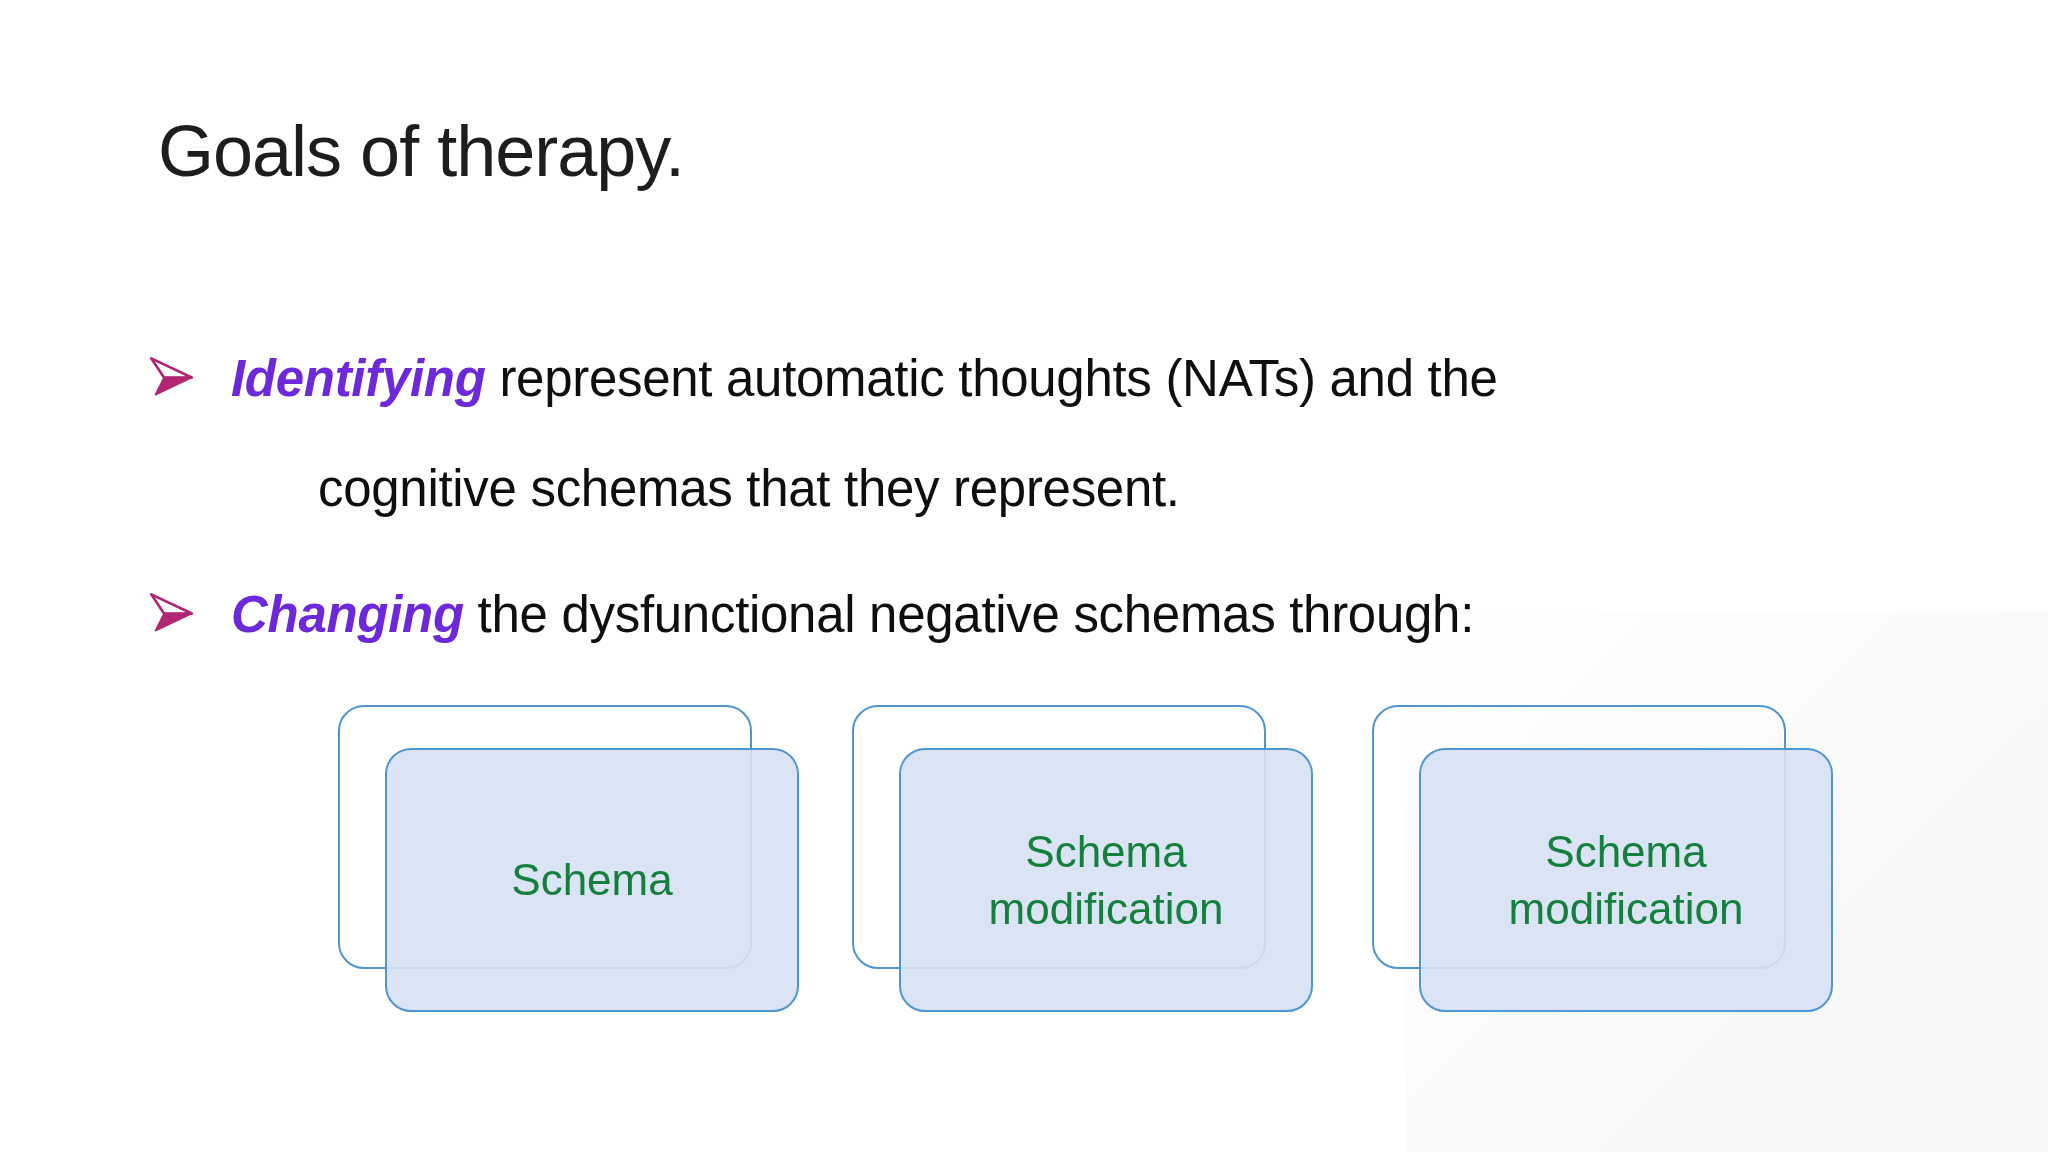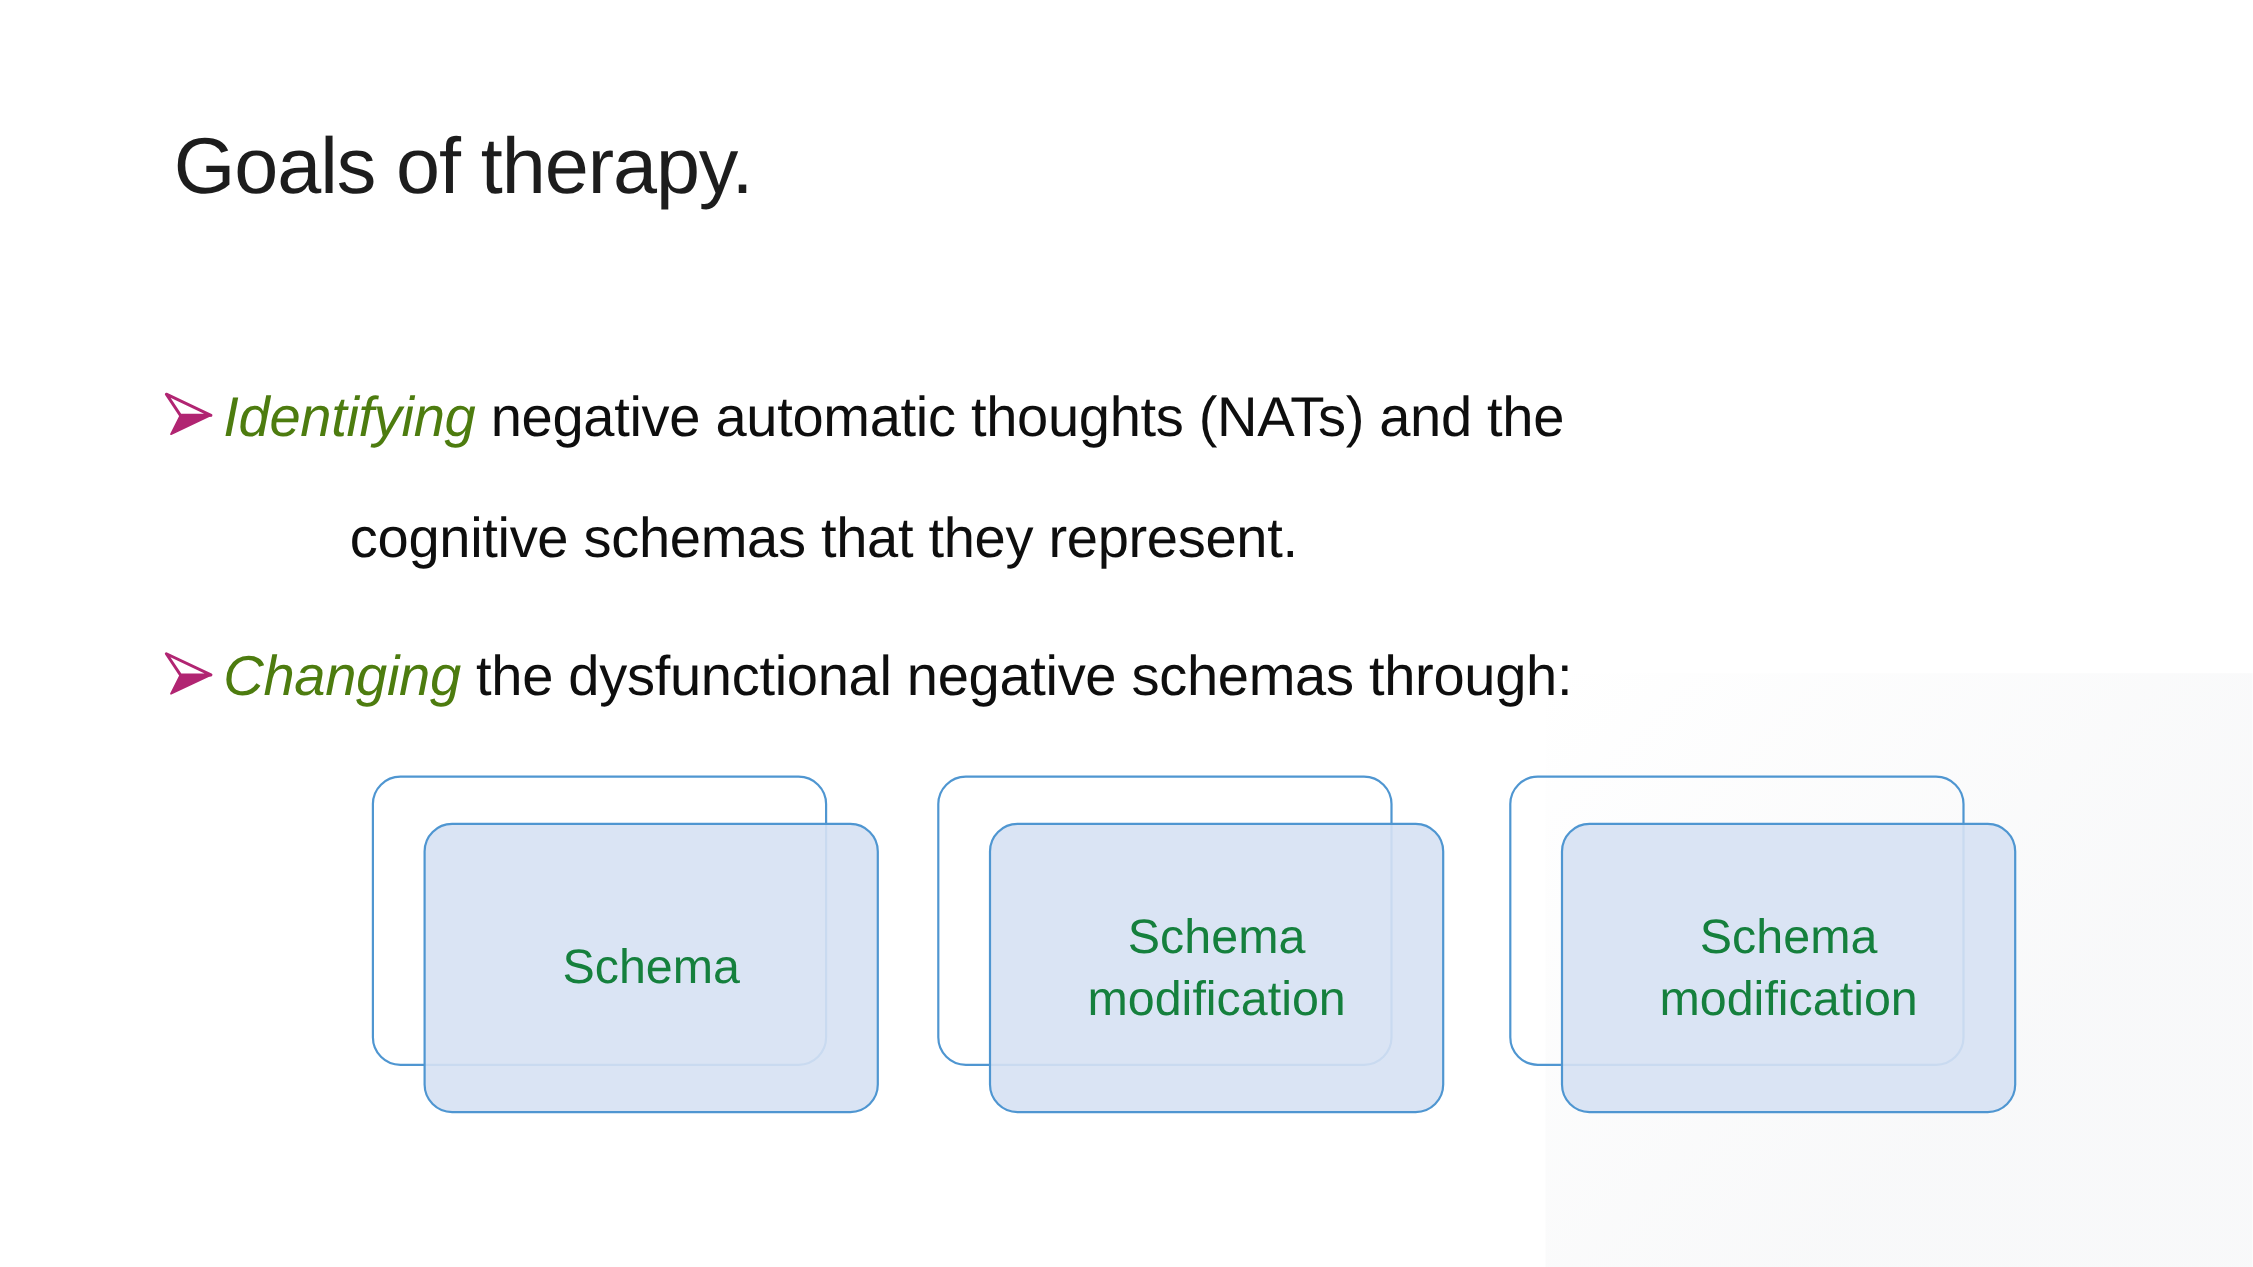--- a/index.html
+++ b/index.html
@@ -47,23 +47,24 @@
   .bullet-2 { left: 148px; top: 586px; }
 
   .arrow-icon {
     width: 47px; height: 47px;
     margin-right: 8px;
     margin-top: 3px;
     flex: none;
   }
 
   .kw {
-    font-weight: 400;
+    font-weight: 700;
     font-style: italic;
-    color: #4d7c0f;
+    color: #6d28d9;
+    margin-left: 28px;
   }
 
   .box-group { position: absolute; top: 705px; width: 470px; height: 315px; }
   .box-group-1 { left: 338px; }
   .box-group-2 { left: 852px; }
   .box-group-3 { left: 1372px; }
 
   .back-rect {
     position: absolute;
     left: 0; top: 0;
@@ -99,21 +100,21 @@
 
   <div class="corner-shade"></div>
 
   <div class="title">Goals of therapy.</div>
 
   <div class="bullet-line bullet-1">
     <svg class="arrow-icon" viewBox="0 0 44 40" xmlns="http://www.w3.org/2000/svg">
       <polygon points="3,3 41,21 15,21" fill="#ffffff" stroke="#b12572" stroke-width="2.5" stroke-linejoin="round"></polygon>
       <polygon points="15,21 41,21 7,37" fill="#b12572" stroke="#b12572" stroke-width="1.5" stroke-linejoin="round"></polygon>
     </svg>
-    <span><span class="kw">Identifying</span><span> negative automatic thoughts (NATs) and the</span></span>
+    <span><span class="kw">Identifying</span><span> represent automatic thoughts (NATs) and the</span></span>
   </div>
 
   <div class="bullet-line bullet-1-line2">
     <span>cognitive schemas that they represent.</span>
   </div>
 
   <div class="bullet-line bullet-2">
     <svg class="arrow-icon" viewBox="0 0 44 40" xmlns="http://www.w3.org/2000/svg">
       <polygon points="3,3 41,21 15,21" fill="#ffffff" stroke="#b12572" stroke-width="2.5" stroke-linejoin="round"></polygon>
       <polygon points="15,21 41,21 7,37" fill="#b12572" stroke="#b12572" stroke-width="1.5" stroke-linejoin="round"></polygon>

